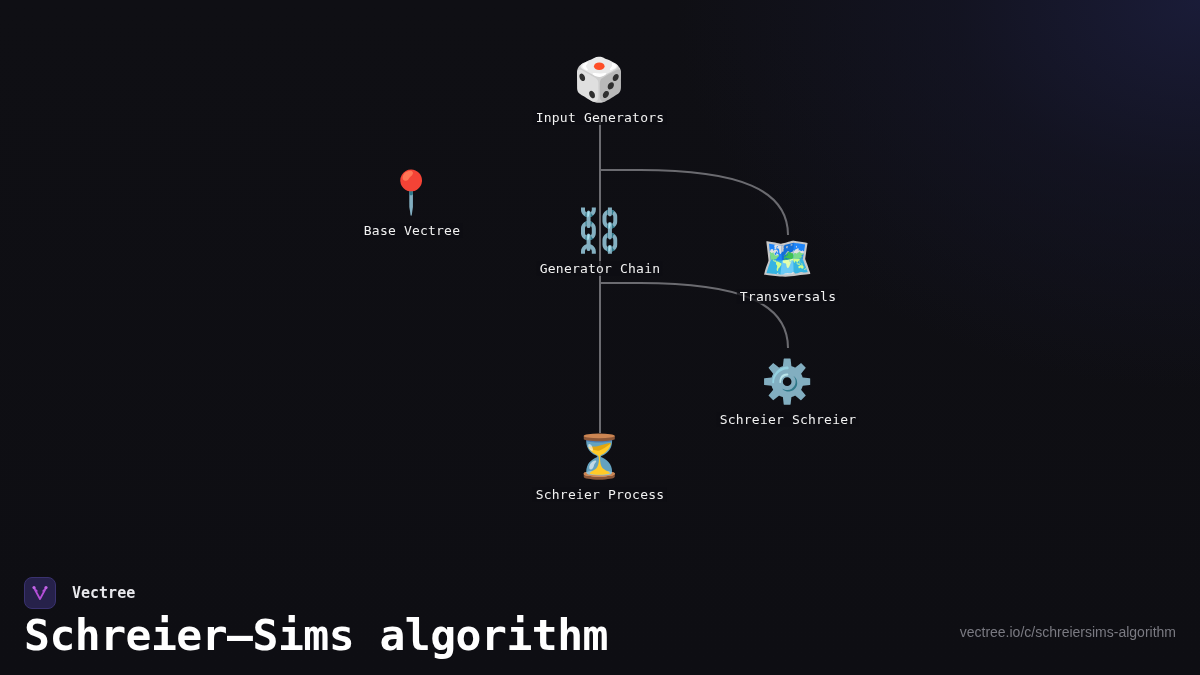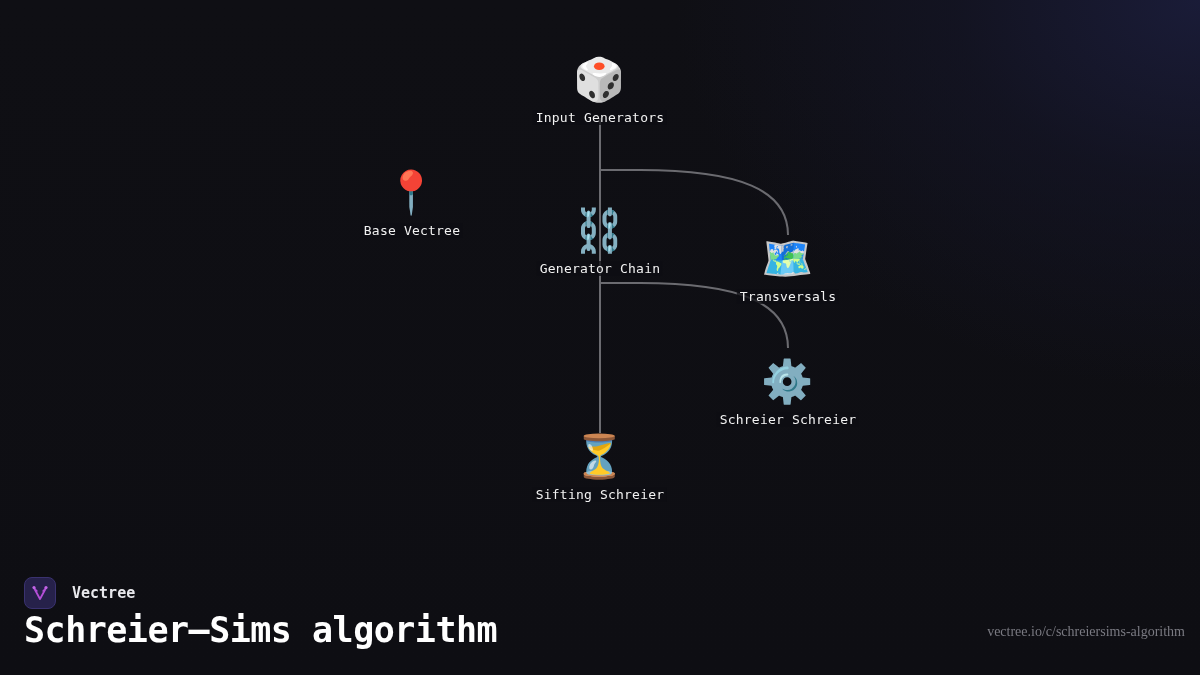--- a/index.html
+++ b/index.html
@@ -70,29 +70,29 @@
       font-weight: bold;
       font-size: 15px;
       color: #e8e8ec;
     }
     .title {
       position: absolute;
       left: 24px;
       top: 610px;
       font-family: "DejaVu Sans Mono", "Liberation Mono", monospace;
       font-weight: bold;
-      font-size: 35px;
+      font-size: 43px;
       color: #ffffff;
       letter-spacing: -0.5px;
     }
     .url {
       position: absolute;
-      right: 15px;
+      right: 24px;
       top: 624px;
-      font-family: Liberation Serif, serif;
+      font-family: Liberation Sans, sans-serif;
       font-size: 14px;
       color: #7a7a82;
       margin-left: 17px;
     }
   </style>
 </head>
 <body>
 
 <div class="canvas">
 
@@ -122,21 +122,21 @@
     <span class="label">Transversals</span>
   </div>
 
   <div class="node" id="node4" style="left: 788px; top: 358px;">
     <span class="icon">⚙️</span>
     <span class="label">Schreier Schreier</span>
   </div>
 
   <div class="node" id="node5" style="left: 600px; top: 433px;">
     <span class="icon">⏳</span>
-    <span class="label">Sifting Schreier</span>
+    <span class="label">Schreier Process</span>
   </div>
 
   <div class="brand">
     <div class="logo">
       <svg width="20" height="20" viewBox="0 0 20 20">
         <path d="M4 5 L10 16 L16 5" fill="none" stroke="#b44fd8" stroke-width="1.8" stroke-linecap="round" stroke-linejoin="round"></path>
         <path d="M4 5 L7 8 M16 5 L13 8" fill="none" stroke="#b44fd8" stroke-width="1.4" stroke-linecap="round"></path>
         <circle cx="4" cy="4.5" r="1.6" fill="#c266e6"></circle>
         <circle cx="16" cy="4.5" r="1.6" fill="#c266e6"></circle>
       </svg>

